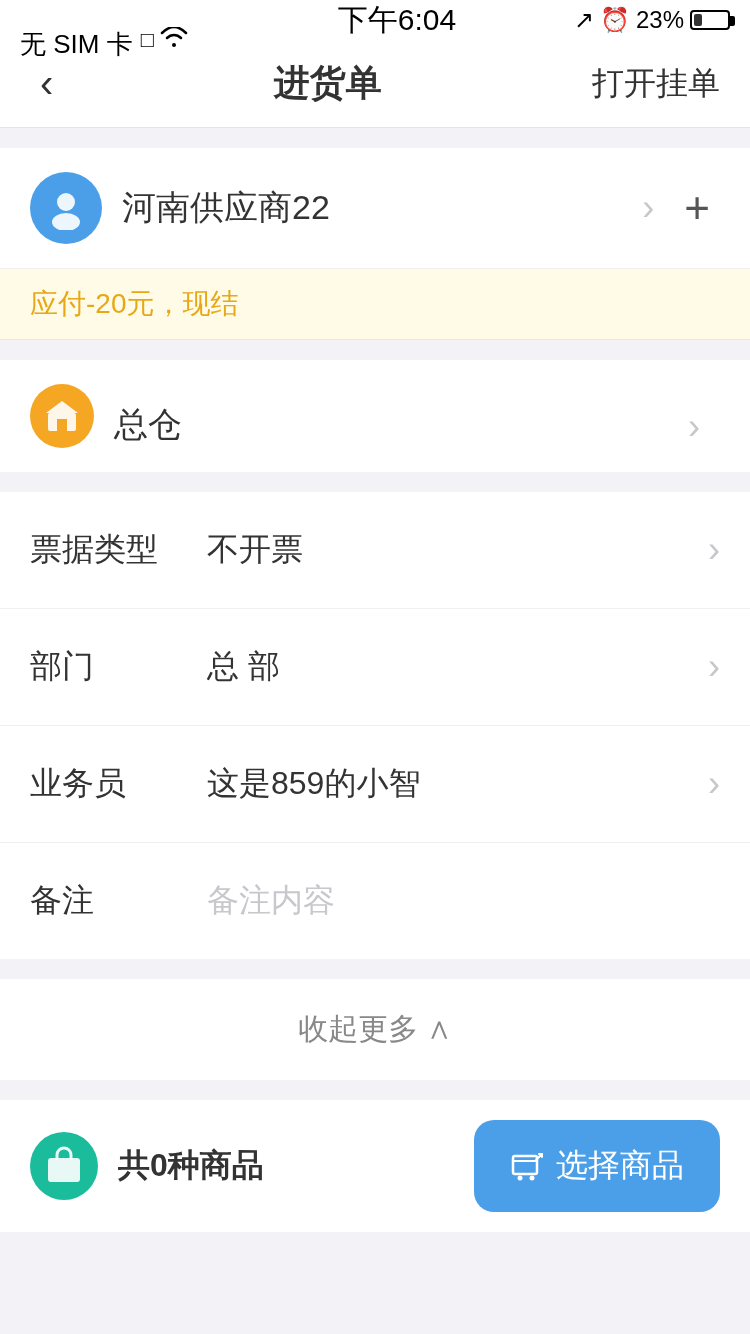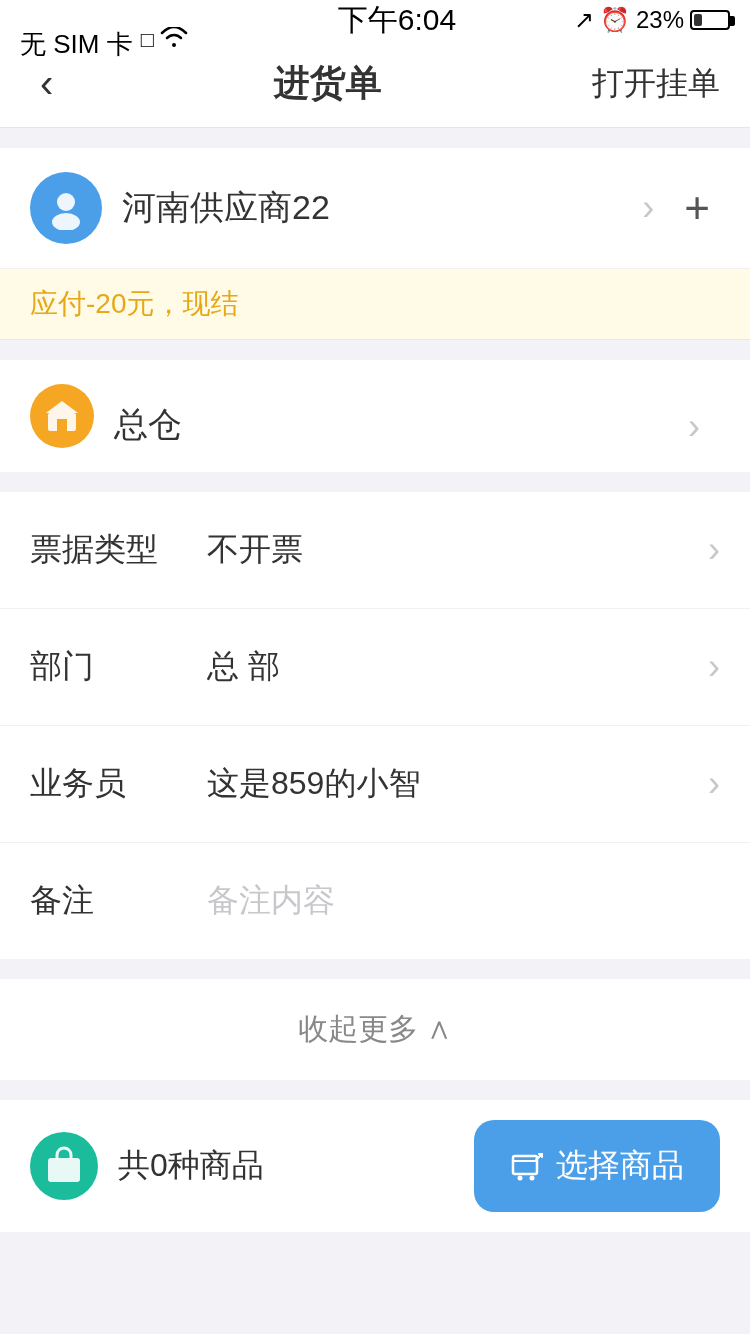--- a/index.html
+++ b/index.html
@@ -206,20 +206,21 @@
       display: flex;
       align-items: center;
       justify-content: center;
       flex-shrink: 0;
     }
     .product-icon svg { width: 40px; height: 40px; }
     .product-count {
       flex: 1;
       font-size: 32px;
       color: #333;
+      font-weight: bold;
     }
     .select-btn {
       background: #4a9fe8;
       color: #fff;
       border: none;
       border-radius: 20px;
       padding: 24px 36px;
       font-size: 32px;
       cursor: pointer;
       display: flex;

